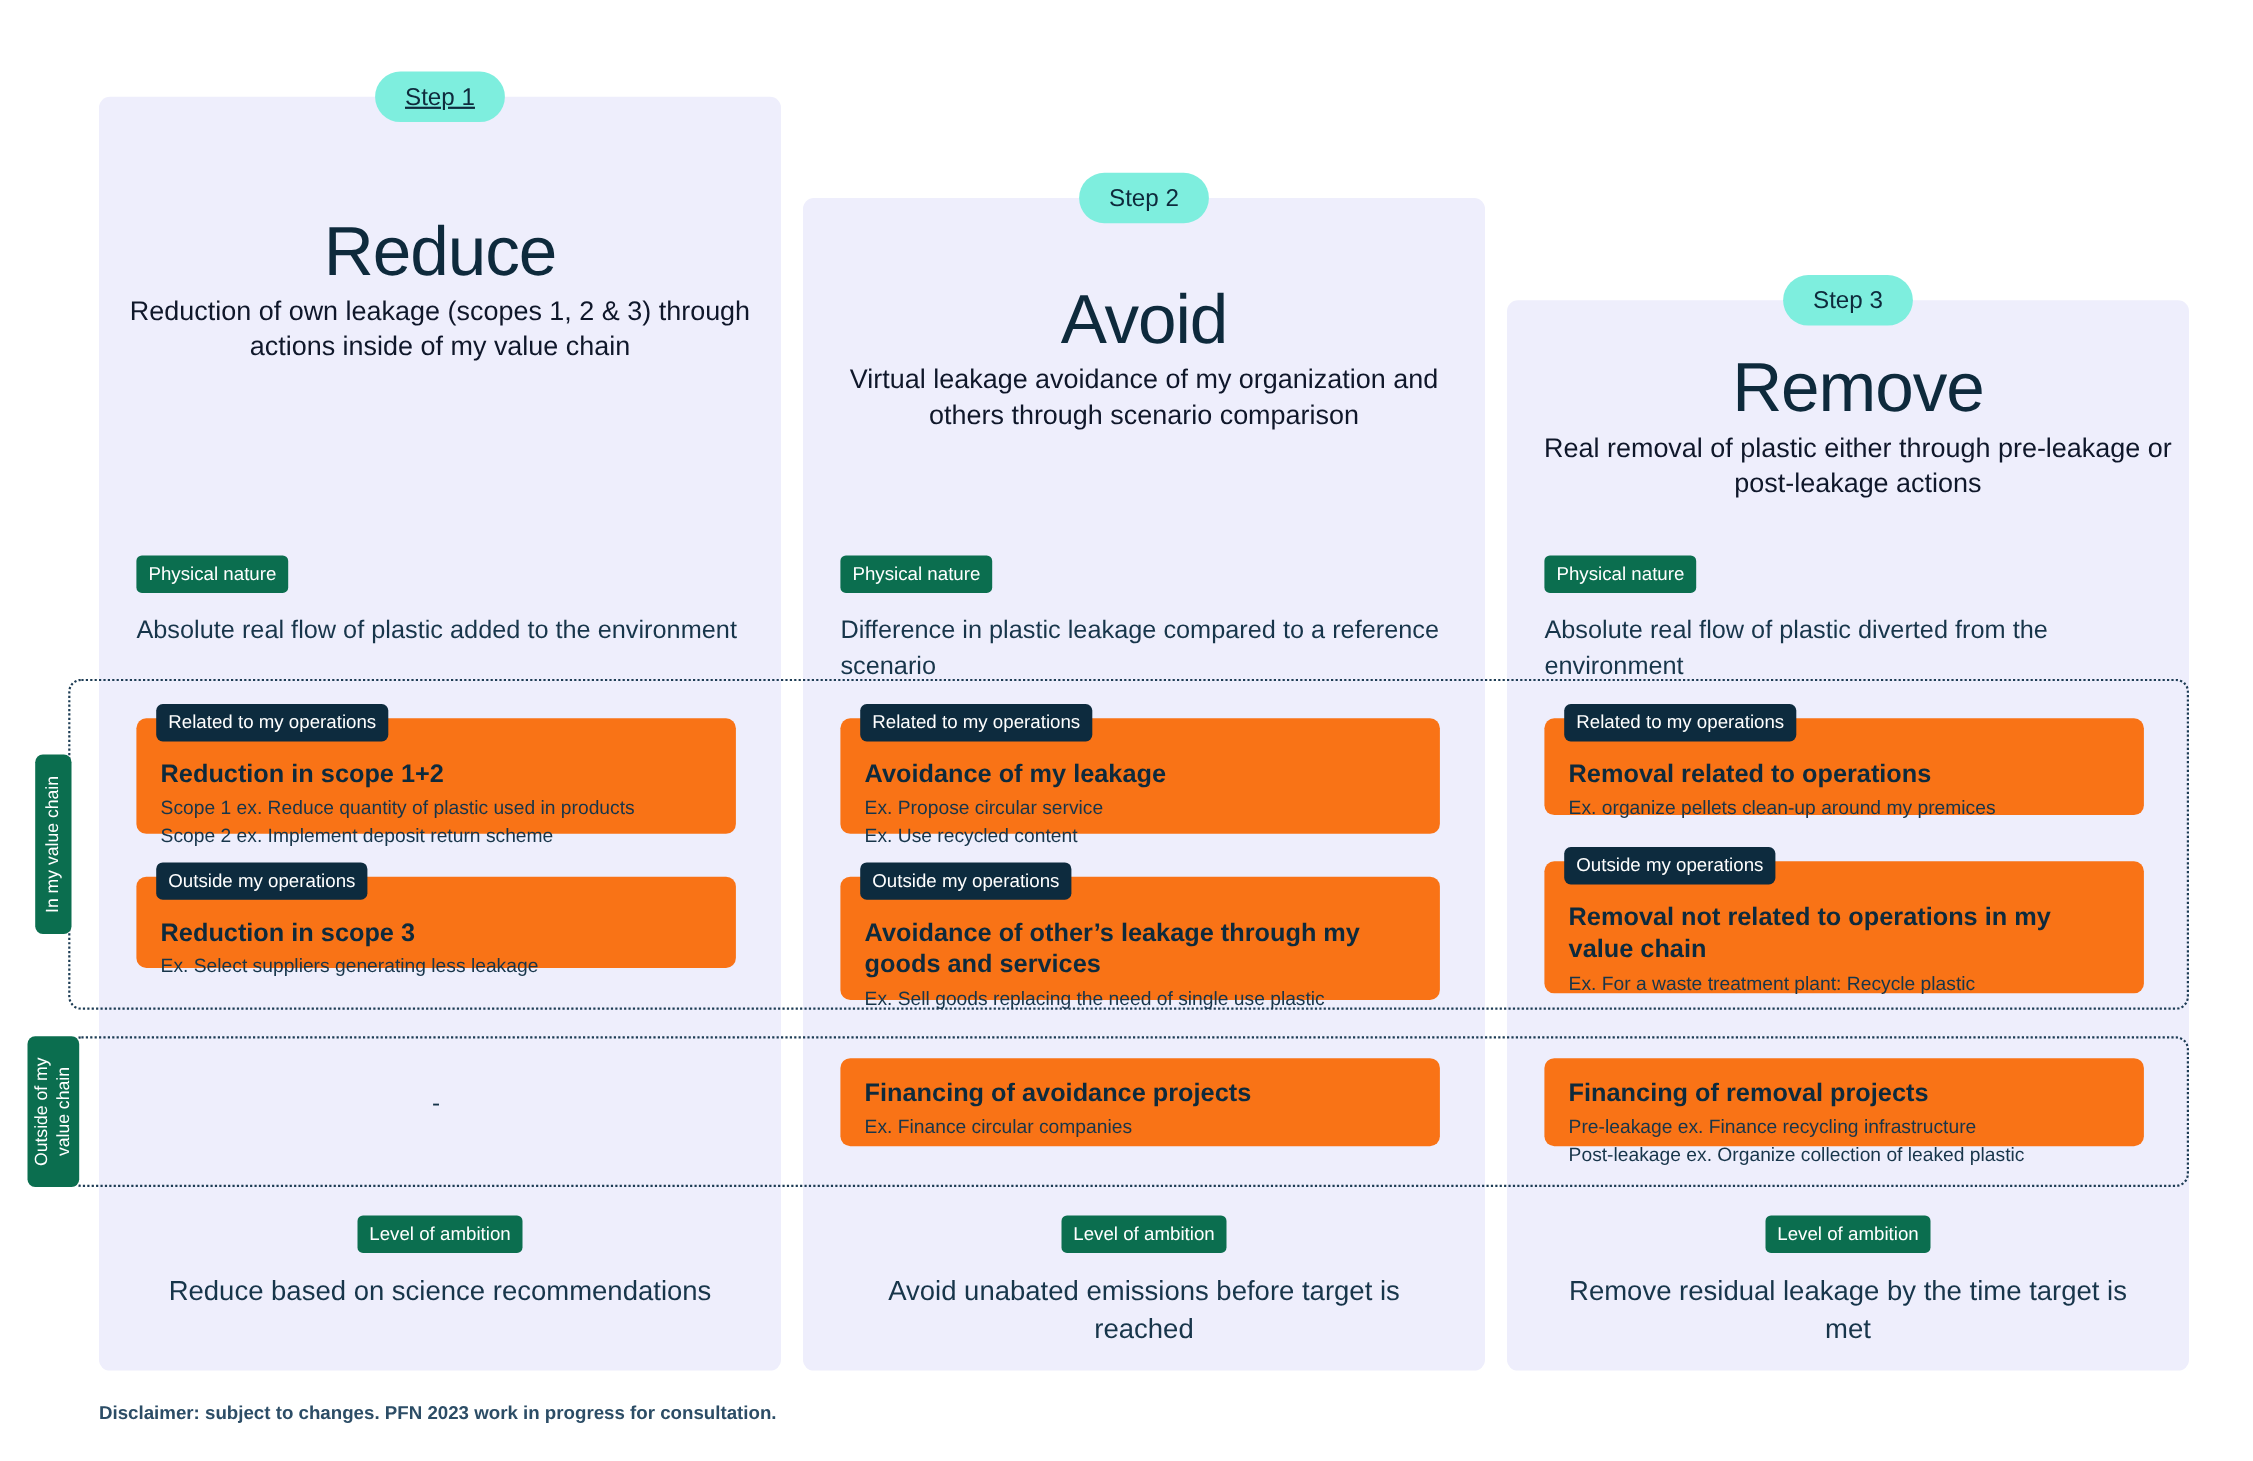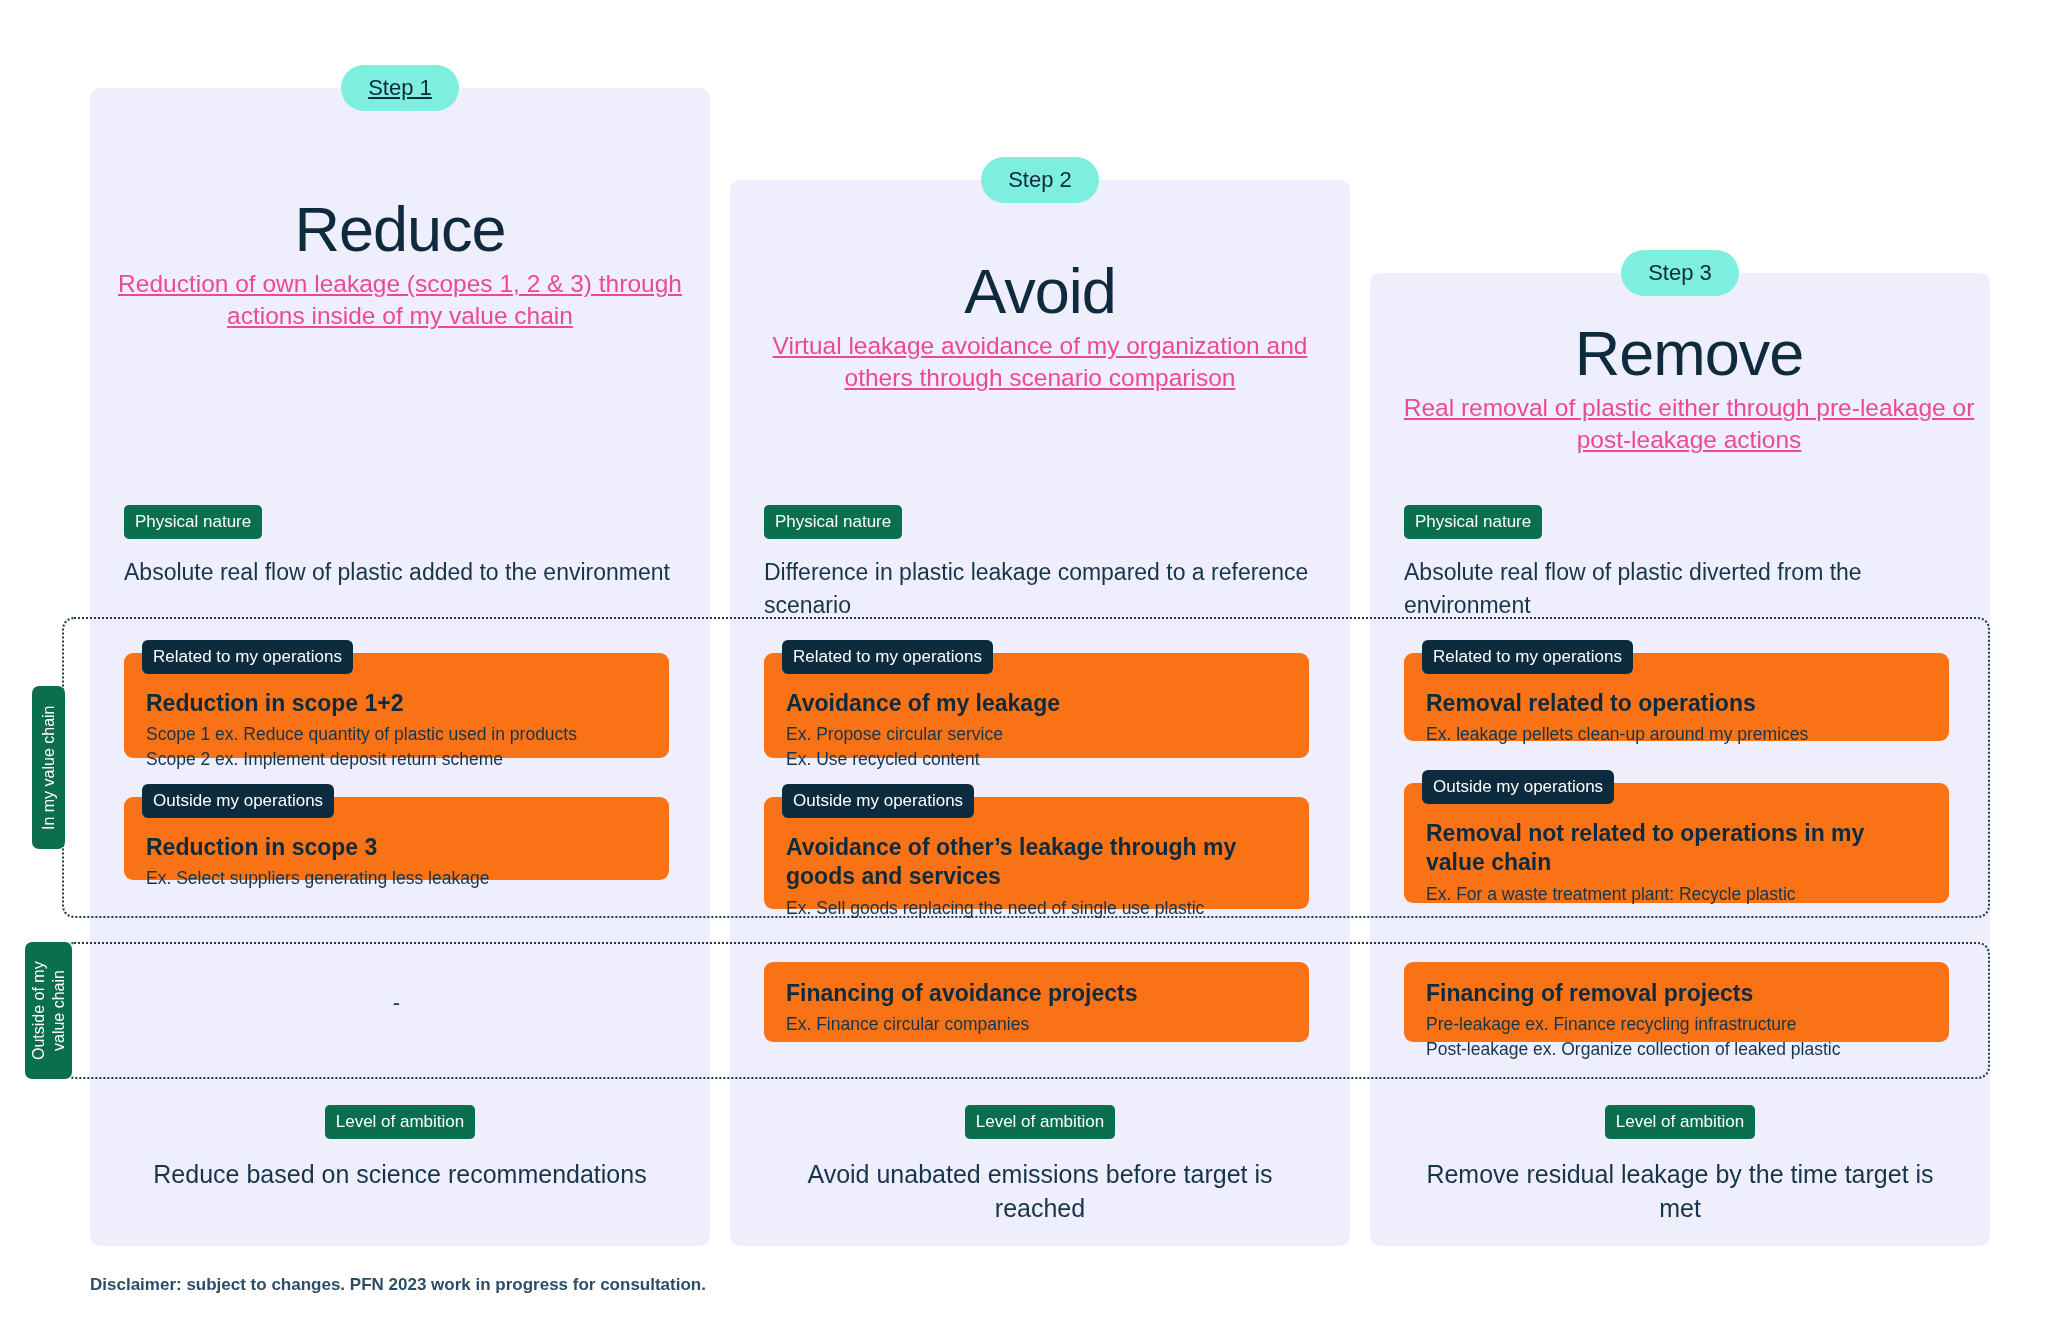--- a/index.html
+++ b/index.html
@@ -48,23 +48,22 @@
     font-size: 63px;
     font-weight: 400;
     letter-spacing: -1px;
     line-height: 1.05;
     color: #0e2a3c;
   }
   .col-sub {
     margin-top: 6px;
     font-size: 24.5px;
     line-height: 1.32;
-    color: #ec4899;
+    color: #0f172a;
     padding: 0 24px;
-    text-decoration: underline;
   }
 
   
   .phys { position: absolute; width: 575px; z-index: 4; }
   #phys-1 { left: 124px;  top: 505px; }
   #phys-2 { left: 764px;  top: 505px; }
   #phys-3 { left: 1404px; top: 505px; }
   .badge-green {
     display: inline-block;
     background: #0b6e4f;
@@ -247,21 +246,21 @@
     <div class="card-inner">
       <div class="card-title">Avoidance of my leakage</div>
       <div class="card-ex">Ex. Propose circular service
 Ex. Use recycled content</div>
     </div>
   </div>
   <div class="card" id="card-r1-c3">
     <span class="badge-dark">Related to my operations</span>
     <div class="card-inner">
       <div class="card-title">Removal related to operations</div>
-      <div class="card-ex">Ex. leakage pellets clean-up around my premices</div>
+      <div class="card-ex">Ex. organize pellets clean-up around my premices</div>
     </div>
   </div>
 
   <div class="card" id="card-r2-c1">
     <span class="badge-dark">Outside my operations</span>
     <div class="card-inner">
       <div class="card-title">Reduction in scope 3</div>
       <div class="card-ex">Ex. Select suppliers generating less leakage</div>
     </div>
   </div>

